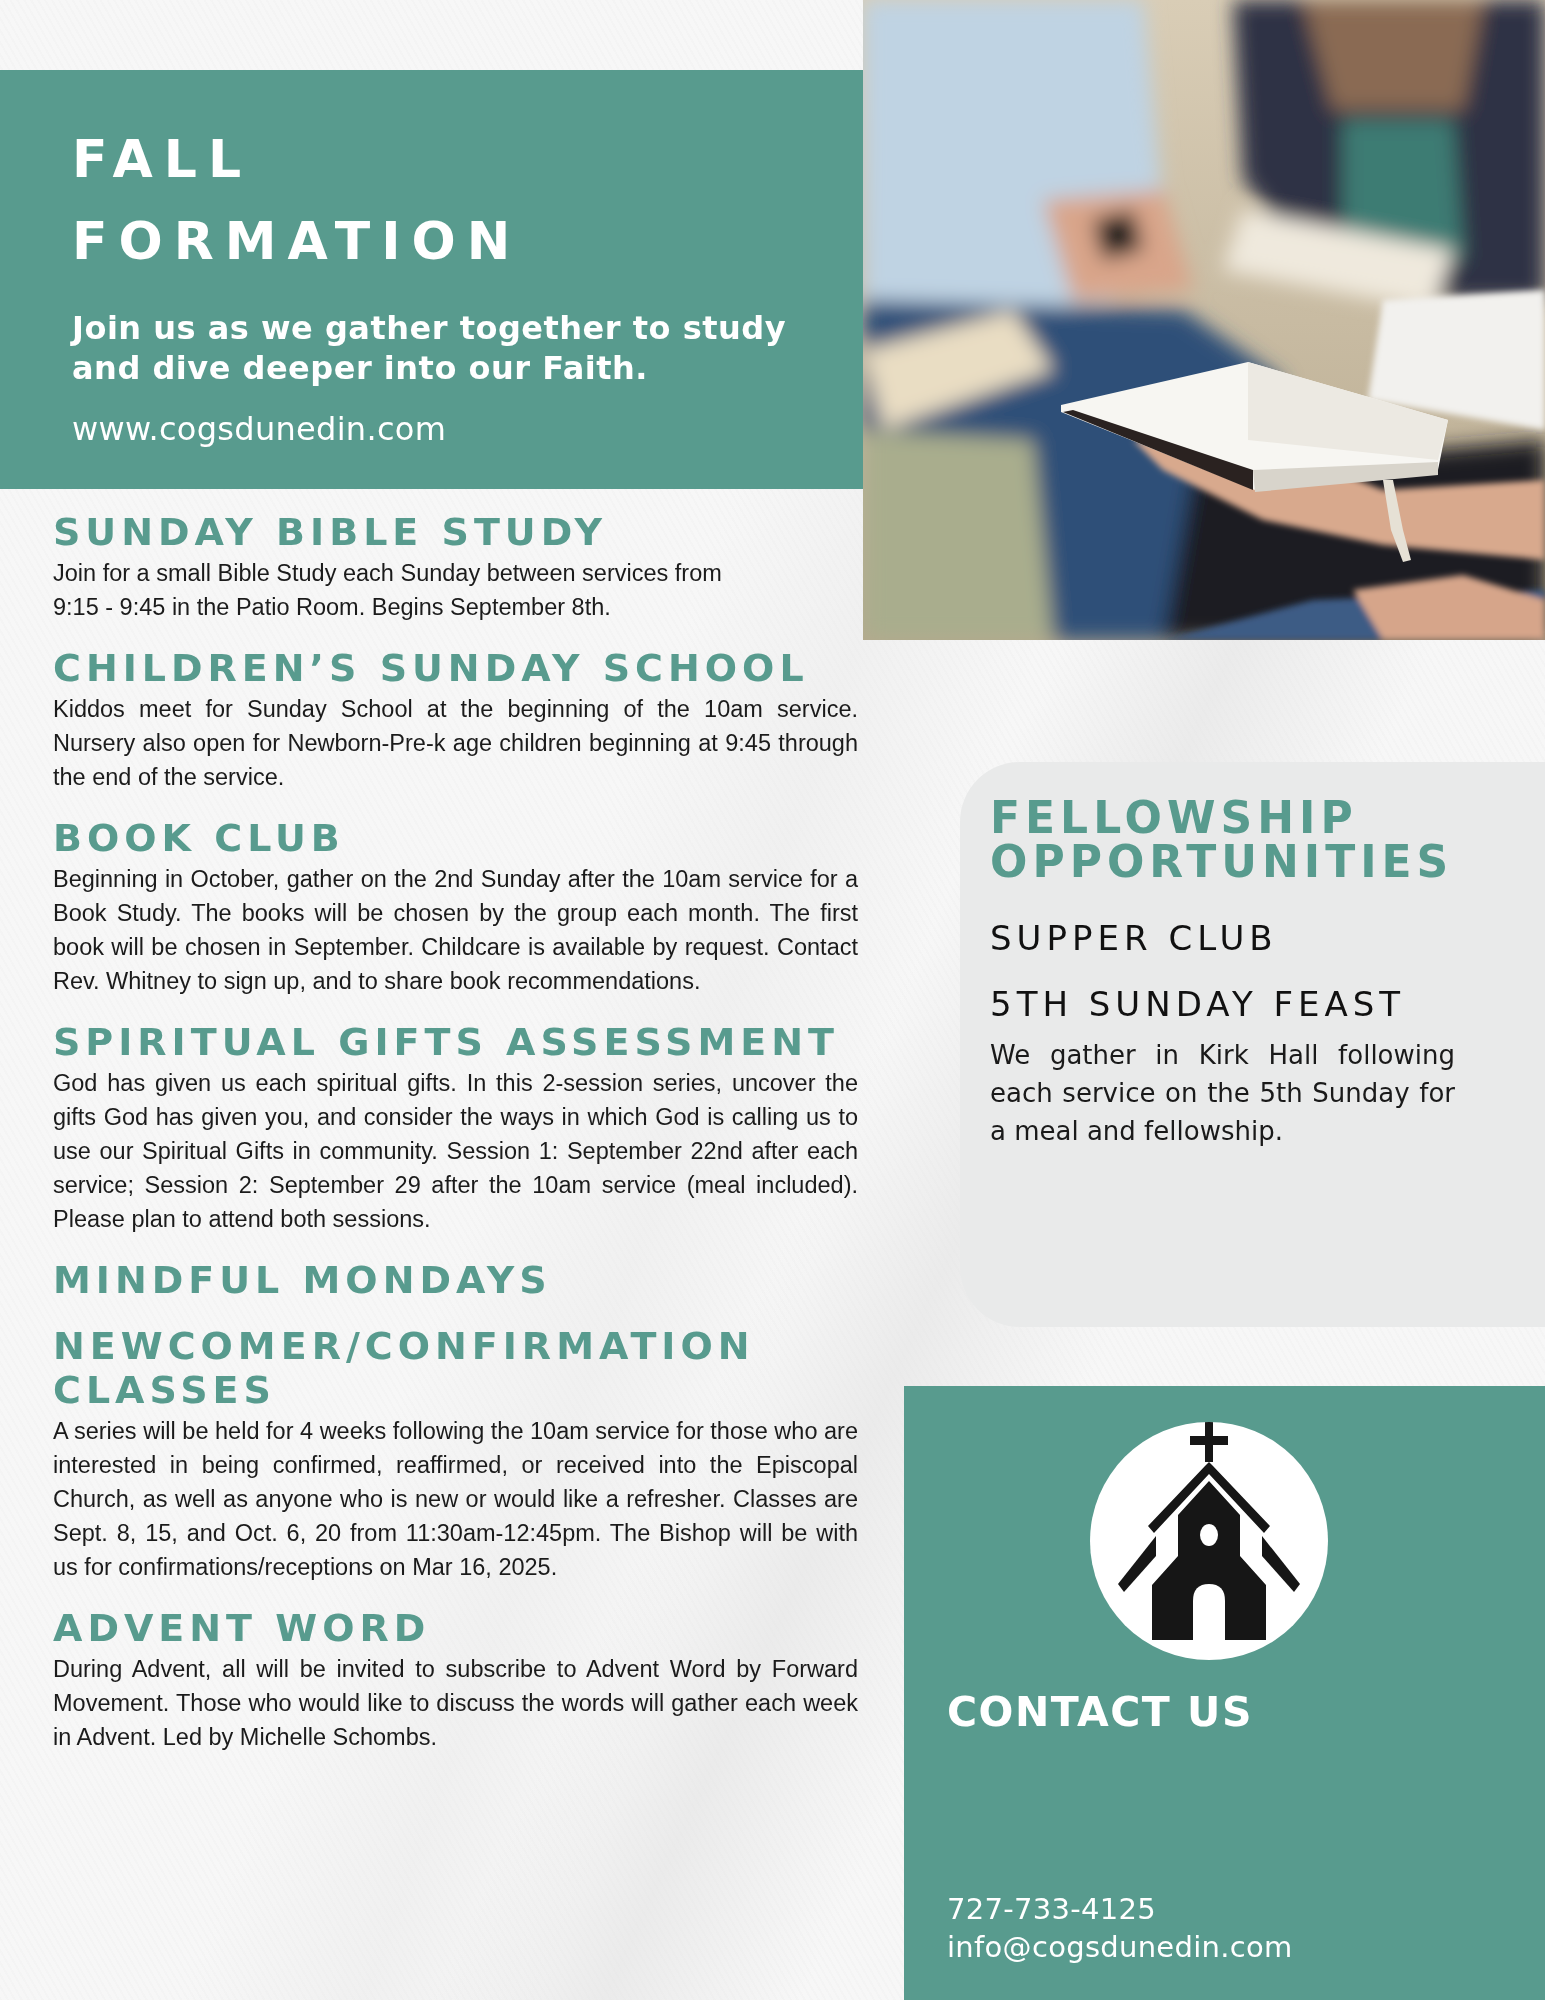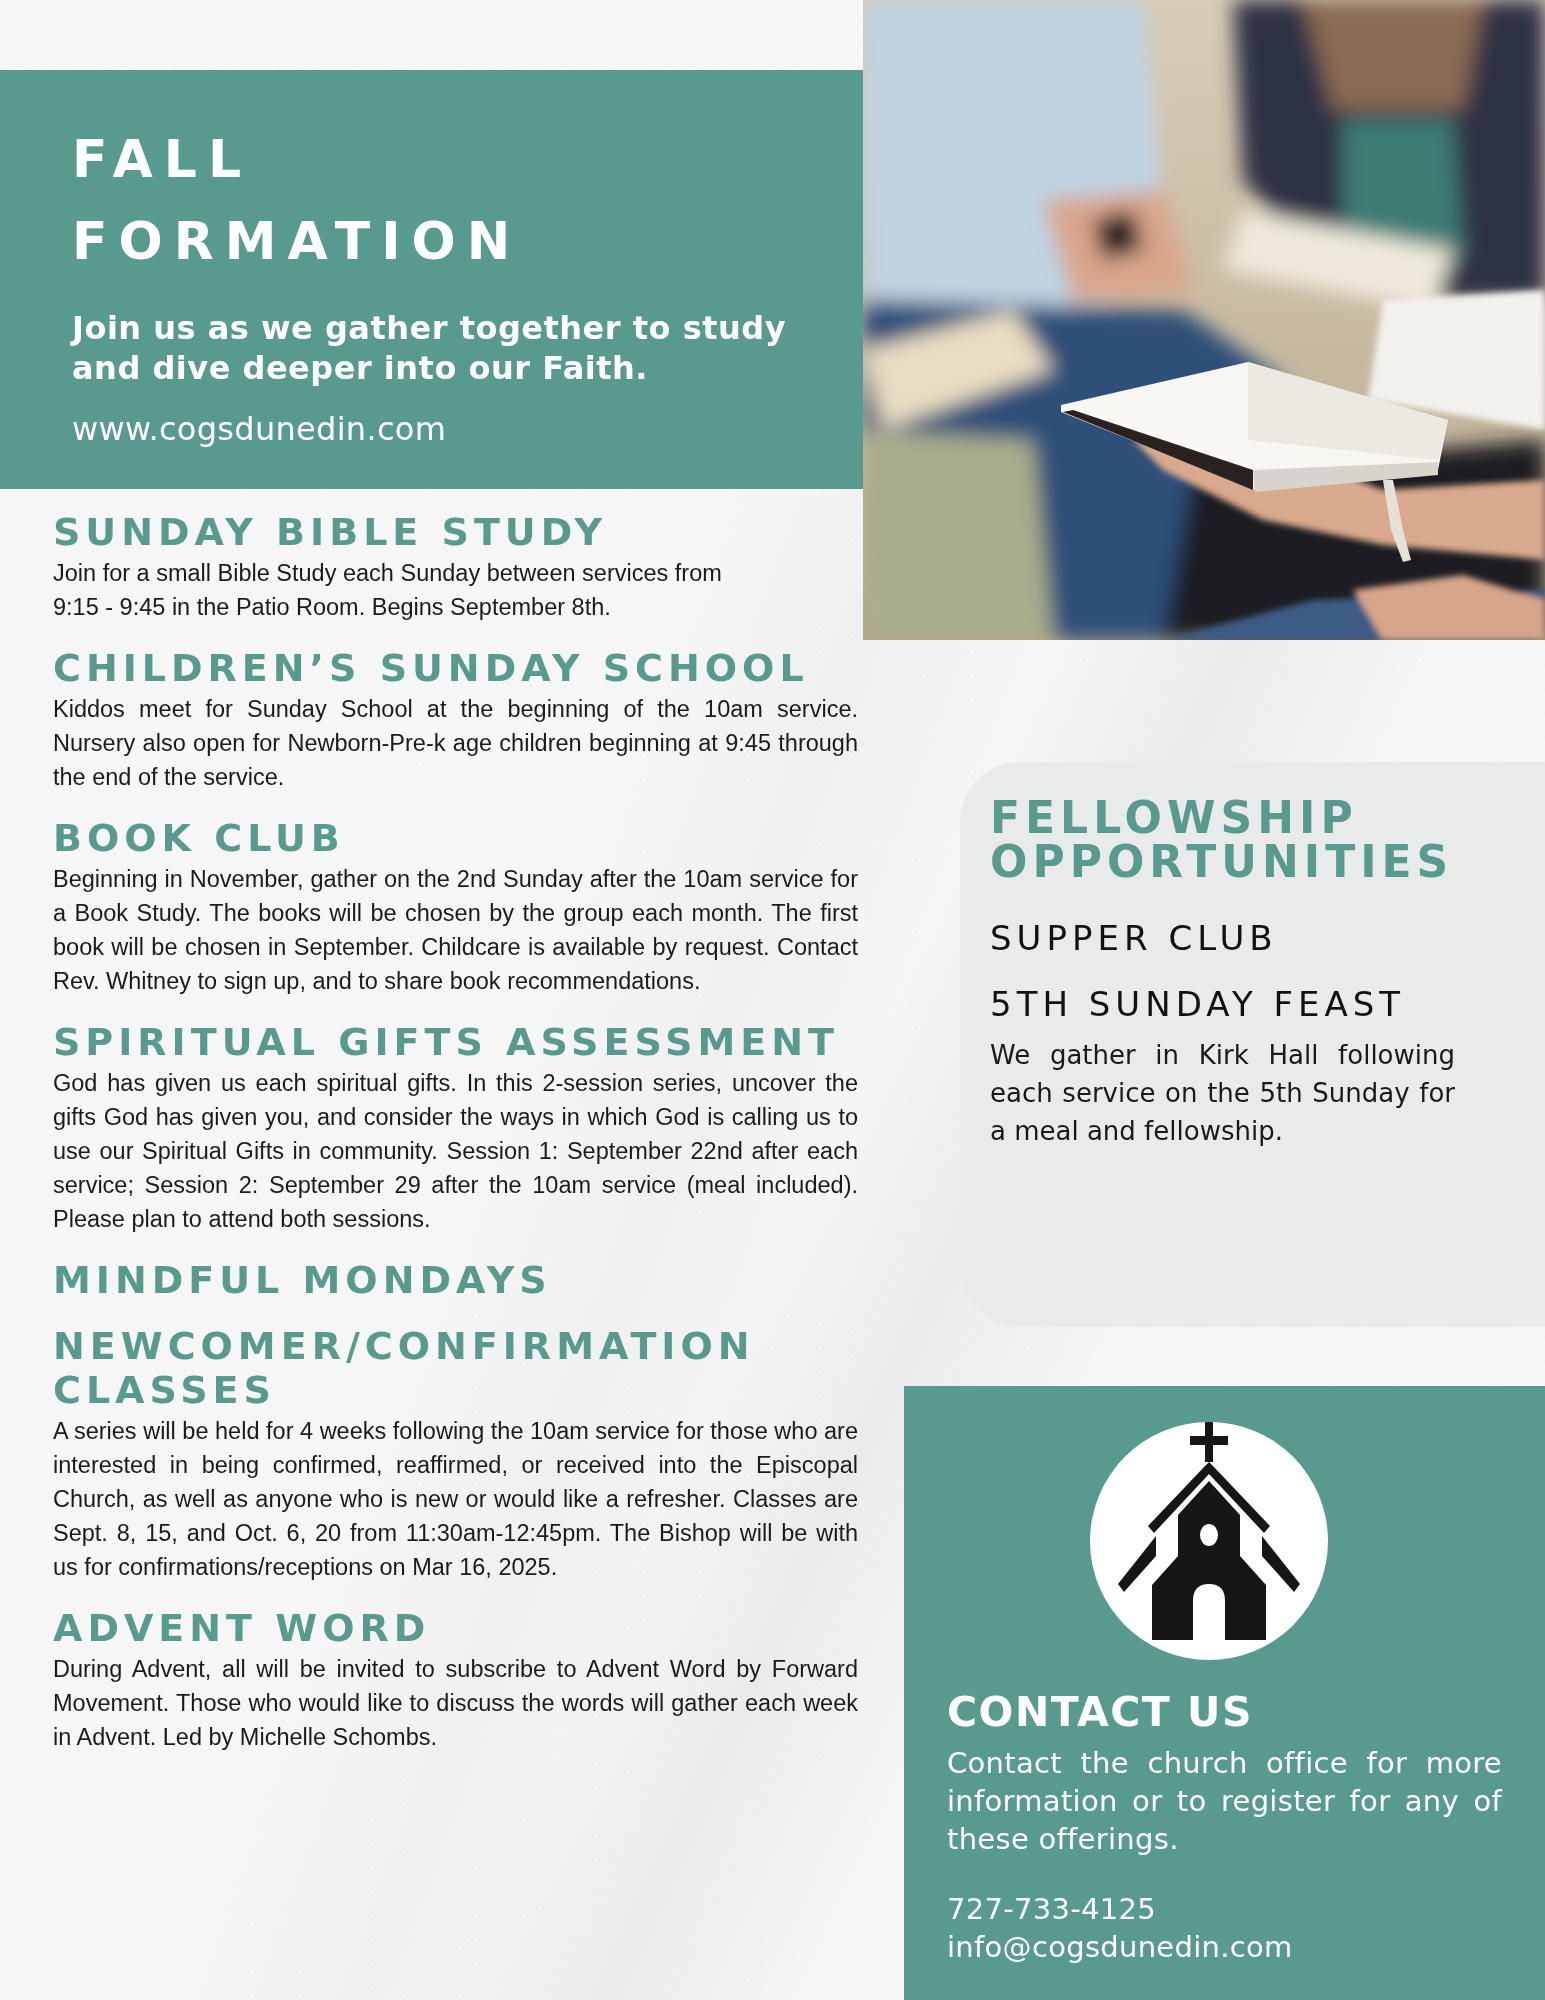--- a/index.html
+++ b/index.html
@@ -156,21 +156,21 @@
   <div class="section">
     <h2 class="sec-title">SUNDAY BIBLE STUDY</h2>
     <p class="sec-body" style="text-align:left;width:670px">Join for a small Bible Study each Sunday between services from 9:15 - 9:45 in the Patio Room.  Begins September 8th.</p>
   </div>
   <div class="section">
     <h2 class="sec-title">CHILDREN’S SUNDAY SCHOOL</h2>
     <p class="sec-body">Kiddos meet for Sunday School at the beginning of the 10am service. Nursery also open for Newborn-Pre-k age children beginning at 9:45 through the end of the service.</p>
   </div>
   <div class="section">
     <h2 class="sec-title">BOOK CLUB</h2>
-    <p class="sec-body">Beginning in November, gather on the 2nd Sunday after the 10am service for a Book Study.  The books will be chosen by the group each month. The first book will be chosen in September.  Childcare is available by request. Contact Rev. Whitney to sign up, and to share book recommendations.</p>
+    <p class="sec-body">Beginning in October, gather on the 2nd Sunday after the 10am service for a Book Study.  The books will be chosen by the group each month. The first book will be chosen in September.  Childcare is available by request. Contact Rev. Whitney to sign up, and to share book recommendations.</p>
   </div>
   <div class="section">
     <h2 class="sec-title">SPIRITUAL GIFTS ASSESSMENT</h2>
     <p class="sec-body">God has given us each spiritual gifts.  In this 2-session series, uncover the gifts God has given you, and consider the ways in which God is calling us to use our Spiritual Gifts in community. Session 1: September 22nd after each service; Session 2: September 29 after the 10am service (meal included).  Please plan to attend both sessions.</p>
   </div>
   <div class="section">
     <h2 class="sec-title">MINDFUL MONDAYS</h2>
   </div>
   <div class="section">
     <h2 class="sec-title" style="width:760px">NEWCOMER/CONFIRMATION CLASSES</h2>
@@ -207,16 +207,15 @@
 
         <polygon points="119,59 150,93 150,134 176,163 176,218 62,218 62,163 88,134 88,93"></polygon>
       </g>
 
       <ellipse cx="119" cy="113" rx="9" ry="11" fill="#fff"></ellipse>
 
       <path d="M103 218 L103 179 Q103 162 119 162 Q135 162 135 179 L135 218 Z" fill="#fff"></path>
     </svg>
   </div>
   <h2 class="contact-title">CONTACT US</h2>
-  <p class="contact-body">Contact the church office for more information or to register for any of these offerings.</p>
   <div class="contact-phone">727-733-4125</div>
   <div class="contact-email">info@cogsdunedin.com</div>
 </div>
 
 </body></html>

